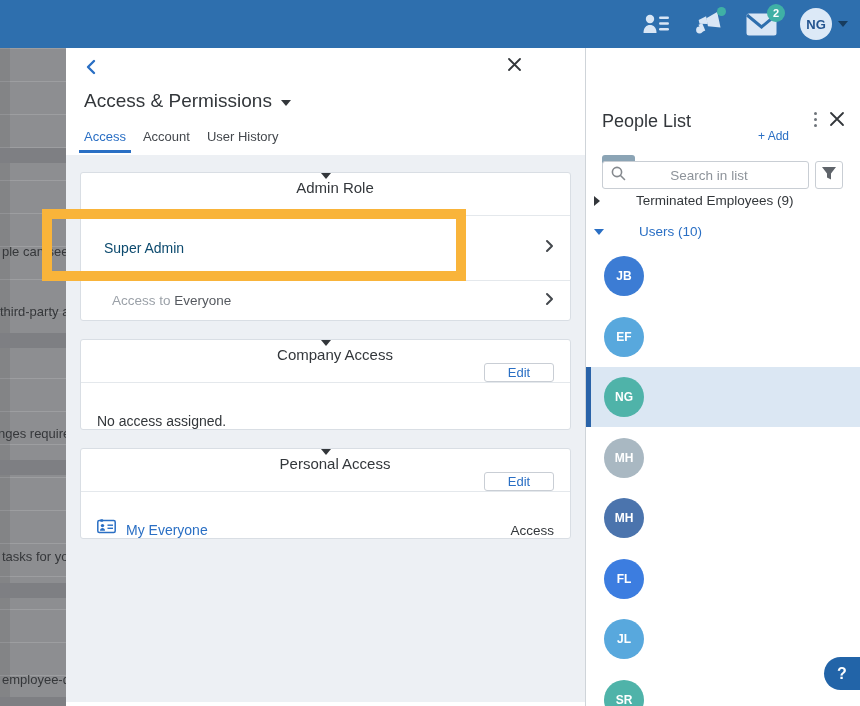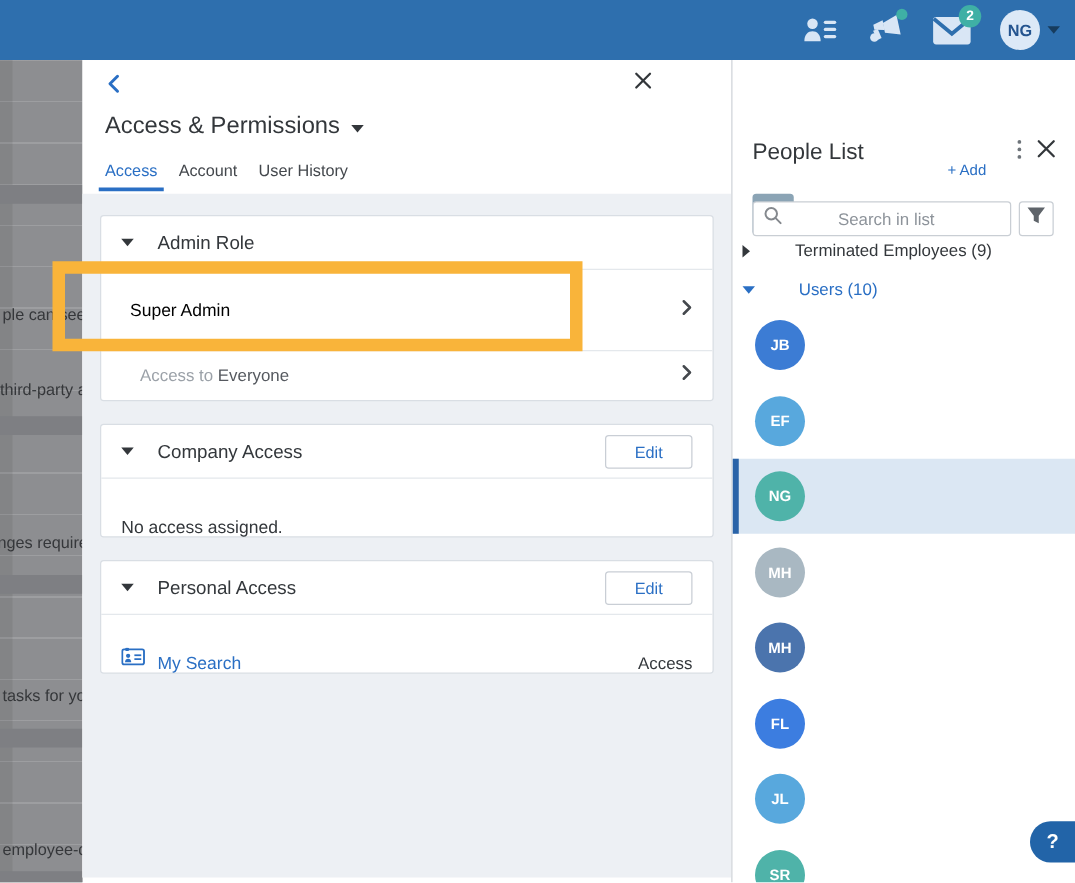--- a/index.html
+++ b/index.html
@@ -32,28 +32,28 @@
   .modal-close { position:absolute; right:17px; top:13px; width:15px; height:15px; cursor:pointer; }
   .modal-title { position:absolute; left:18px; top:46px; font-size:19px; color:#33373b; display:flex; align-items:center; cursor:pointer; }
   .title-caret { width:0; height:0; border-left:5px solid transparent; border-right:5px solid transparent; border-top:6px solid #33373b; margin-left:9px; margin-top:3px; }
   .tabs { position:absolute; left:13px; top:85px; display:flex; }
   .tab { font-size:13px; color:#44484d; padding:0 5px 9px 5px; margin-right:7px; cursor:pointer; }
   .tab.active { color:#2a6fc4; border-bottom:3px solid #2a6fc4; padding-bottom:6px; }
   .modal-body { position:absolute; left:0; top:111px; width:519px; height:547px; background:#edf0f4; }
   .card { margin:0 14px; background:#fff; border:1px solid #d9dee4; border-radius:3px; }
   .card1 { margin-top:17px; }
   .card2, .card3 { margin-top:18px; }
-  .card-header { height:42px; display:flex; align-items:center; padding:0 16px; border-bottom:1px solid #e4e8ec; }
+  .card-header { height:42px; display:flex; align-items:center; padding:0 16px; border-bottom:1px solid #e4e8ec;flex-direction:column; }
   .sec-caret { width:0; height:0; border-left:5px solid transparent; border-right:5px solid transparent; border-top:6px solid #33373b; cursor:pointer; }
   .sec-title { margin-left:19px; font-size:15px; color:#33373b; }
   .edit-btn { margin-left:auto; width:68px; height:25px; background:#fff; border:1px solid #c9ced5; border-radius:3px; color:#2a6fc4; font-size:13px; font-family:"Liberation Sans",sans-serif; cursor:pointer; }
   .row-item { display:flex; align-items:center; padding:0 16px 0 23px; cursor:pointer; }
   .row-super { height:64px; border-bottom:1px solid #e4e8ec; }
   .row-everyone { height:39px; padding-left:31px;gap:19px; }
-  .row-label { font-size:14px; color:#000000; }
+  .row-label { font-size:14px; color:#0c4a6e; }
   .row-muted { font-size:13.5px; color:#9ba1a8; }
   .row-muted b { color:#55595f; font-weight:normal; }
   .chev { margin-left:auto; }
   .card-row-plain { height:46px; display:flex; align-items:flex-end; padding:0 16px; }
   .plain-text { font-size:14px; color:#33373b; }
   .myprofile { font-size:14px; color:#2a6fc4; margin-left:10px; cursor:pointer; }
   .access-val { margin-left:auto; font-size:13.5px; color:#33373b; }
 
   
   .panel { position:absolute; left:585px; top:48px; width:275px; height:658px; background:#fff; border-left:1px solid #cfd4d9; z-index:20; overflow:hidden; }
@@ -199,21 +199,21 @@
           <span>
             <svg width="19" height="15" viewBox="0 0 19 15">
               <rect x="0.8" y="1.5" width="17.4" height="12" rx="1.5" fill="none" stroke="#2a6fc4" stroke-width="1.5"></rect>
               <rect x="3.2" y="0.2" width="3" height="2.6" rx="0.8" fill="#2a6fc4"></rect>
               <circle cx="5.5" cy="6.6" r="1.7" fill="#2a6fc4"></circle>
               <path d="M3 11.8 C3 9.8 4.2 9 5.5 9 C6.8 9 8 9.8 8 11.8 Z" fill="#2a6fc4"></path>
               <rect x="10.5" y="5.5" width="5.5" height="1.4" fill="#2a6fc4"></rect>
               <rect x="10.5" y="8.6" width="5.5" height="1.4" fill="#2a6fc4"></rect>
             </svg>
           </span>
-          <span class="myprofile">My Search</span>
+          <span class="myprofile">My Everyone</span>
           <span class="access-val">Access</span>
         </div>
       </div>
 
     </div>
   </div>
 
   <div class="highlight"></div>
 
   <div class="panel">

